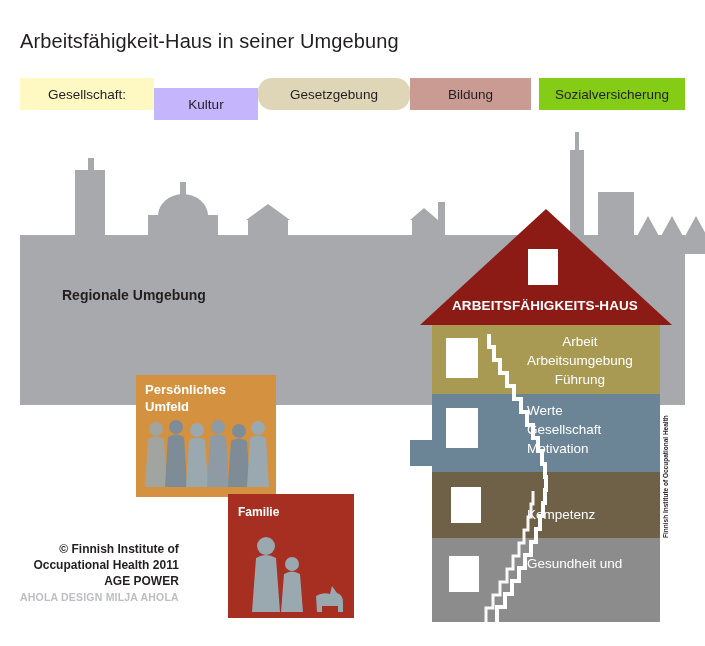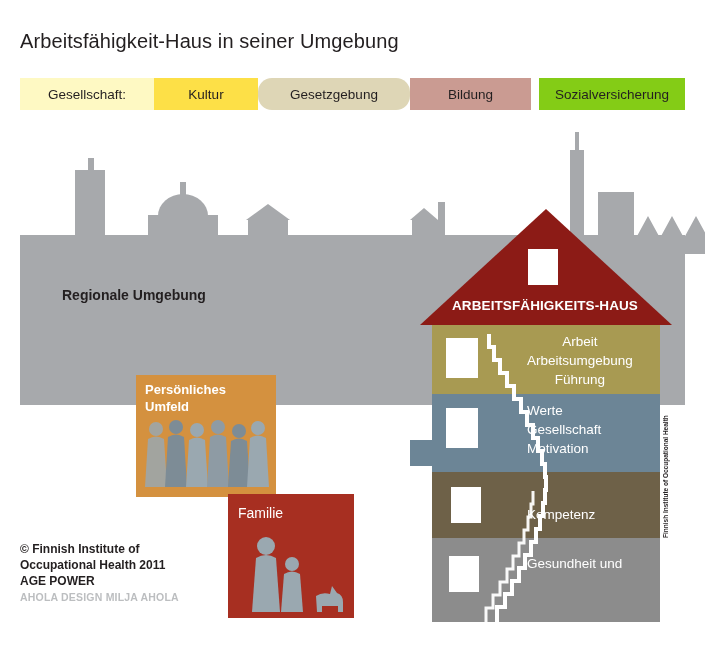--- a/index.html
+++ b/index.html
@@ -44,21 +44,21 @@
   .society-seg {
     height: 32px;
     display: flex;
     align-items: center;
     justify-content: center;
     font-size: 13.5px;
     color: #231f20;
     white-space: nowrap;
   }
   .seg0 { flex: 0 0 134px; background: #fef9c3; }
-  .seg1 { flex: 0 0 104px; background: #fde047; }
+  .seg1 { flex: 0 0 104px; background: #c4b5fd; margin-top: 10px; }
   .seg2 { flex: 0 0 152px; background: #ded6b6; border-radius: 14px; }
   .seg3 { flex: 0 0 121px; background: #ca9b92; text-align: center; }
   .seg4 { flex: 1 1 auto;  background: #84cc16; margin-left: 8px; }
 
   
   .skyline {
     position: absolute;
     left: 0;
     top: 120px;
     width: 705px;
@@ -109,22 +109,22 @@
     left: 228px;
     top: 494px;
     width: 126px;
     height: 124px;
     background: #a72f21;
   }
   .family-label {
     position: absolute;
     left: 238px;
     top: 505px;
-    font-size: 14px;
-    font-weight: normal;
+    font-size: 12px;
+    font-weight: bold;
     color: #ffffff;
   }
 
   
   .house-wrap {
     position: absolute;
     left: 0;
     top: 0;
     width: 705px;
     height: 646px;
@@ -148,20 +148,21 @@
 
   
   .credits {
     position: absolute;
     left: 20px;
     top: 541px;
     font-size: 12px;
     color: #231f20;
     font-weight: bold;
     line-height: 16px;
+    text-align: right;
   }
   .credits .line4 {
     color: #bcbec0;
     font-size: 10.5px;
     font-weight: bold;
     letter-spacing: 0.2px;
   }
 
   
   .vlogo {

